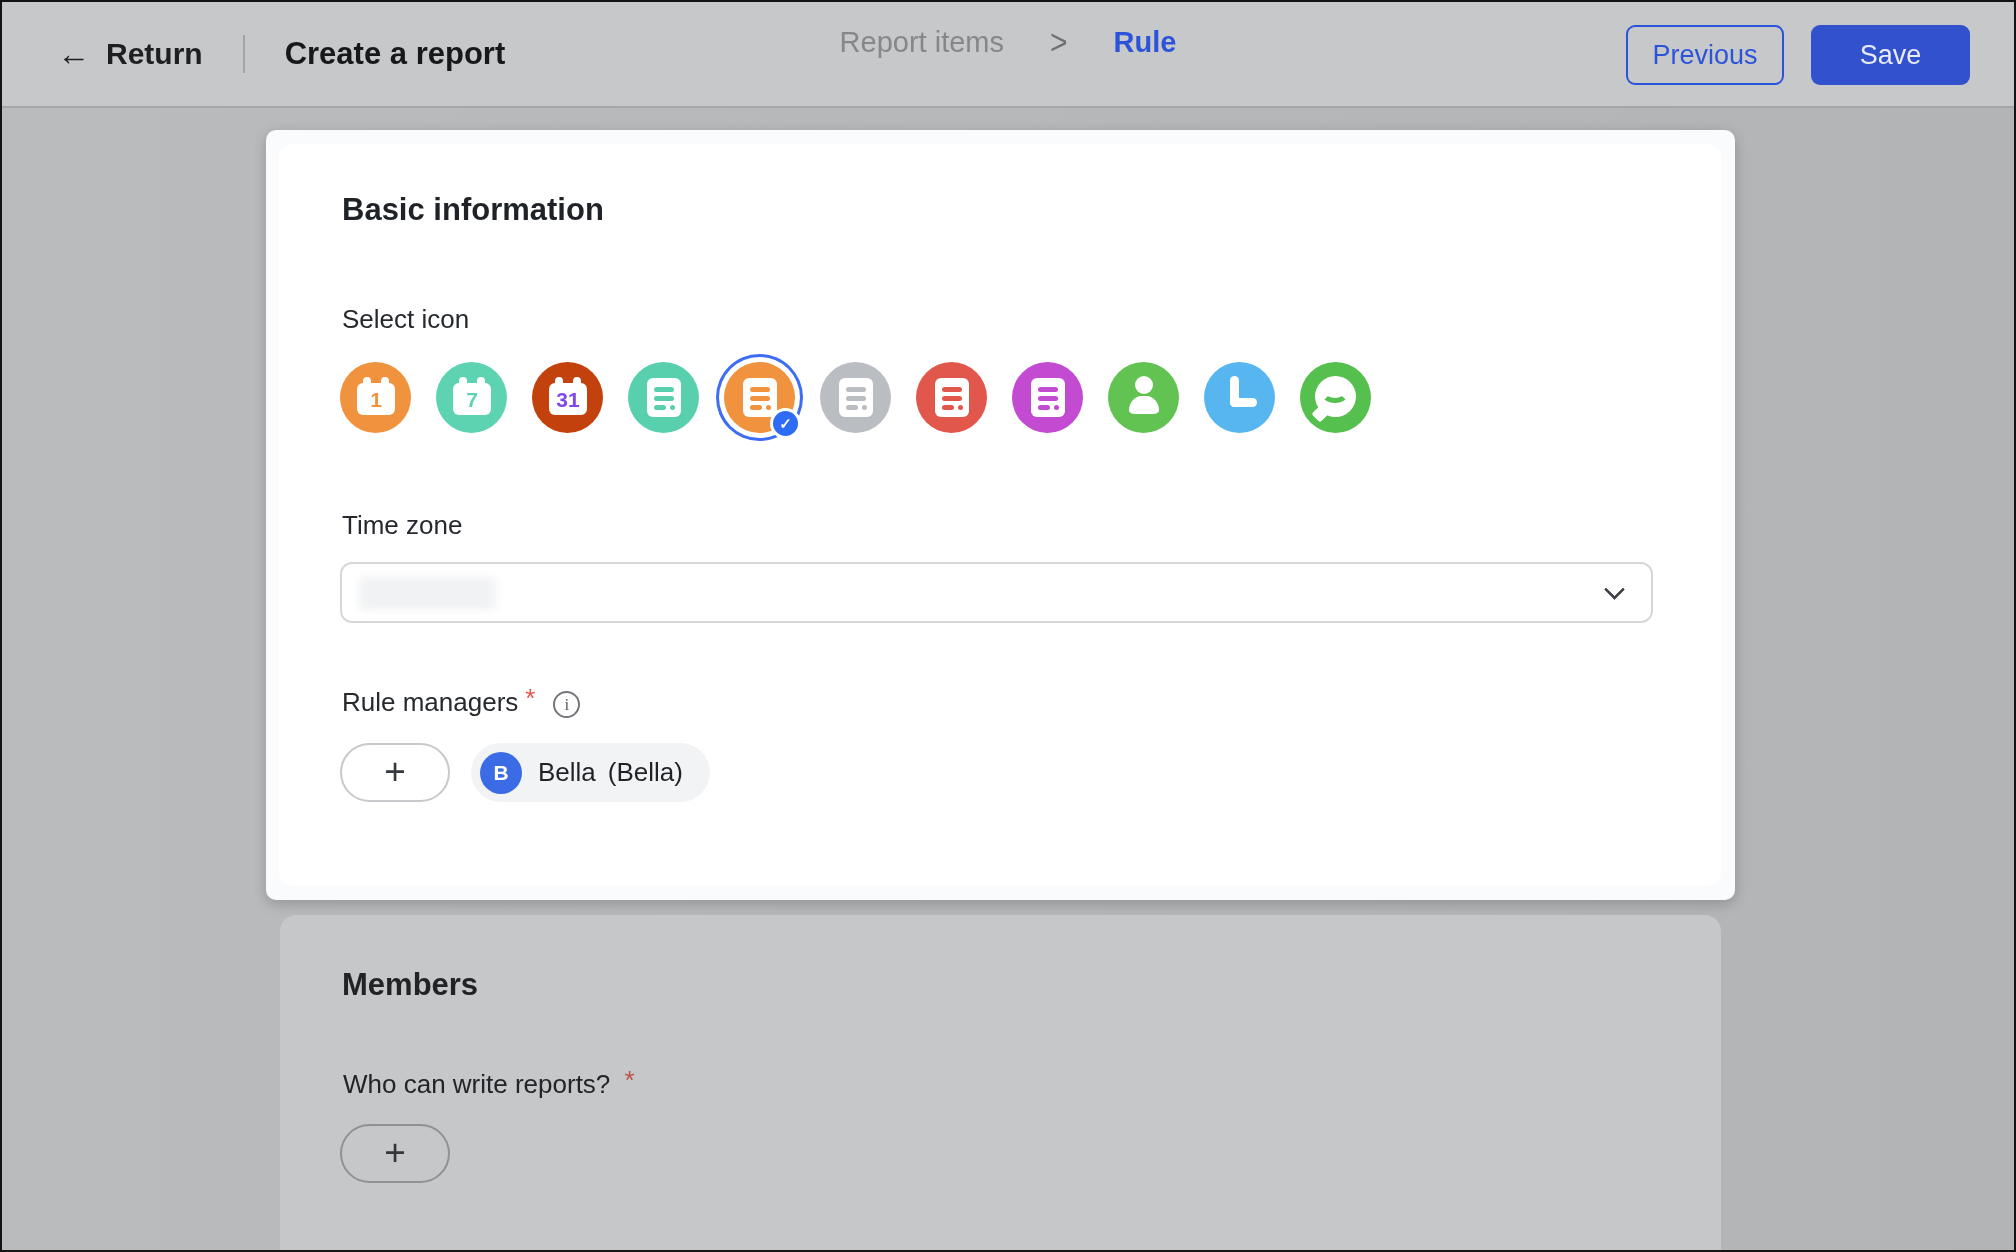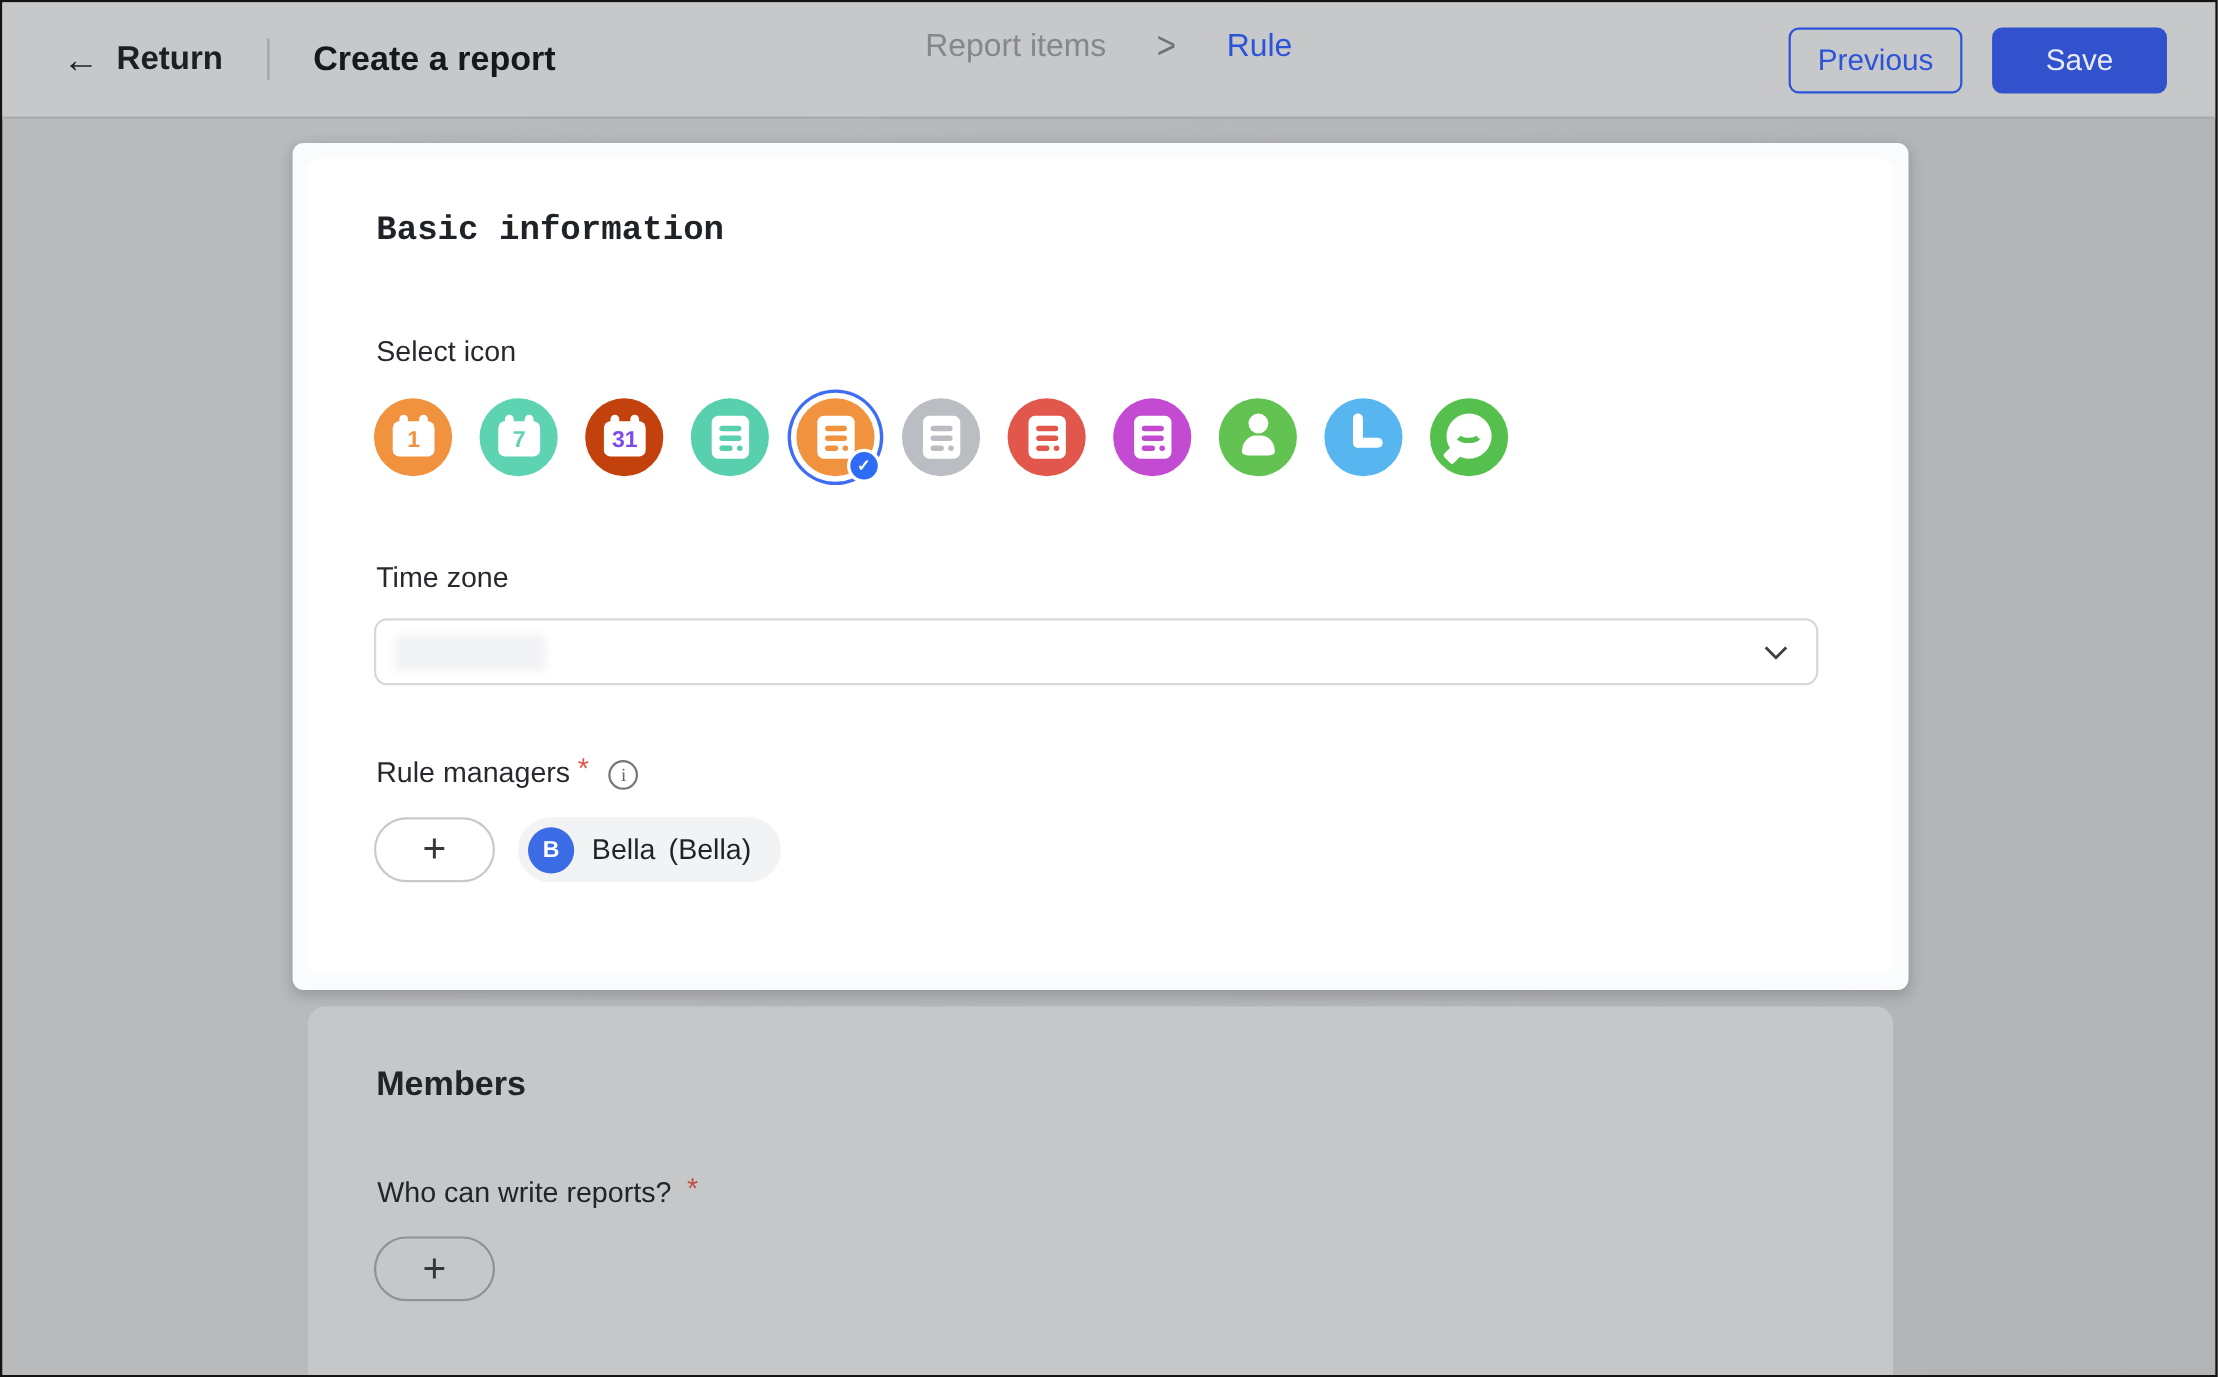--- a/index.html
+++ b/index.html
@@ -17,32 +17,32 @@
   .nav-left{position:absolute;left:55px;top:0;height:104px;display:flex;align-items:center;}
   .back{display:flex;align-items:center;gap:16px;background:none;border:none;padding:0;cursor:pointer;
         font-family:inherit;font-size:30px;font-weight:700;color:#1d1f22;}
   .back .arrow{font-size:33px;font-weight:400;line-height:1;position:relative;top:-1px;}
   .nav-divider{width:2px;height:38px;background:#a3a4a6;margin:0 40px;}
   .nav-title{margin:0;font-size:31px;font-weight:700;color:#17181a;}
   .breadcrumb{position:absolute;left:50%;top:0;height:80px;transform:translateX(-50%);
               display:flex;align-items:center;gap:46px;white-space:nowrap;}
   .crumb-inactive{color:#85878b;font-size:29px;font-weight:500;}
   .crumb-chevron{color:#6e7175;font-size:30px;font-weight:400;transform:scaleY(1.15);}
-  .crumb-active{color:var(--accent-blue);font-size:29px;font-weight:400;}
+  .crumb-active{color:var(--accent-blue);font-size:29px;font-weight:700;}
   .nav-right{position:absolute;right:44px;top:23px;display:flex;gap:27px;}
   .btn{height:60px;border-radius:9px;font-family:inherit;font-size:27px;cursor:pointer;
        display:flex;align-items:center;justify-content:center;}
   .btn-outline{width:158px;background:transparent;border:2px solid var(--accent-blue);color:var(--accent-blue);}
   .btn-primary{width:159px;background:var(--save-button);border:none;color:#e8ebf6;}
   
   .halo{position:absolute;left:264px;top:128px;width:1469px;height:770px;background:#fafbfc;
         border-radius:10px;box-shadow:0 4px 14px rgba(0,0,0,.20);}
   .card{position:absolute;left:13px;top:14px;right:14px;bottom:15px;background:#ffffff;border-radius:12px;}
   .h2{position:absolute;margin:0;font-size:31px;font-weight:700;color:#1f2327;}
-  .card .h2{left:63px;top:48px;font-family:Liberation Mono, monospace;}
+  .card .h2{left:63px;top:48px;}
   .field-label{position:absolute;left:63px;font-size:26px;color:#26292d;}
   .lbl-select-icon{top:160px;}
   .lbl-timezone{top:366px;}
   .lbl-rule-managers{top:543px;display:flex;align-items:flex-end;}
   .req{color:var(--required-red);margin-left:7px;font-size:26px;position:relative;top:-4px;}
   .info-icon{margin-left:18px;width:27px;height:27px;border:2px solid #73767a;border-radius:50%;
              color:#5e6165;font-size:17px;font-family:"Liberation Serif",serif;
              display:inline-flex;align-items:center;justify-content:center;cursor:pointer;}
   
   .icon-row{position:absolute;left:61px;top:218px;display:flex;gap:25px;}

